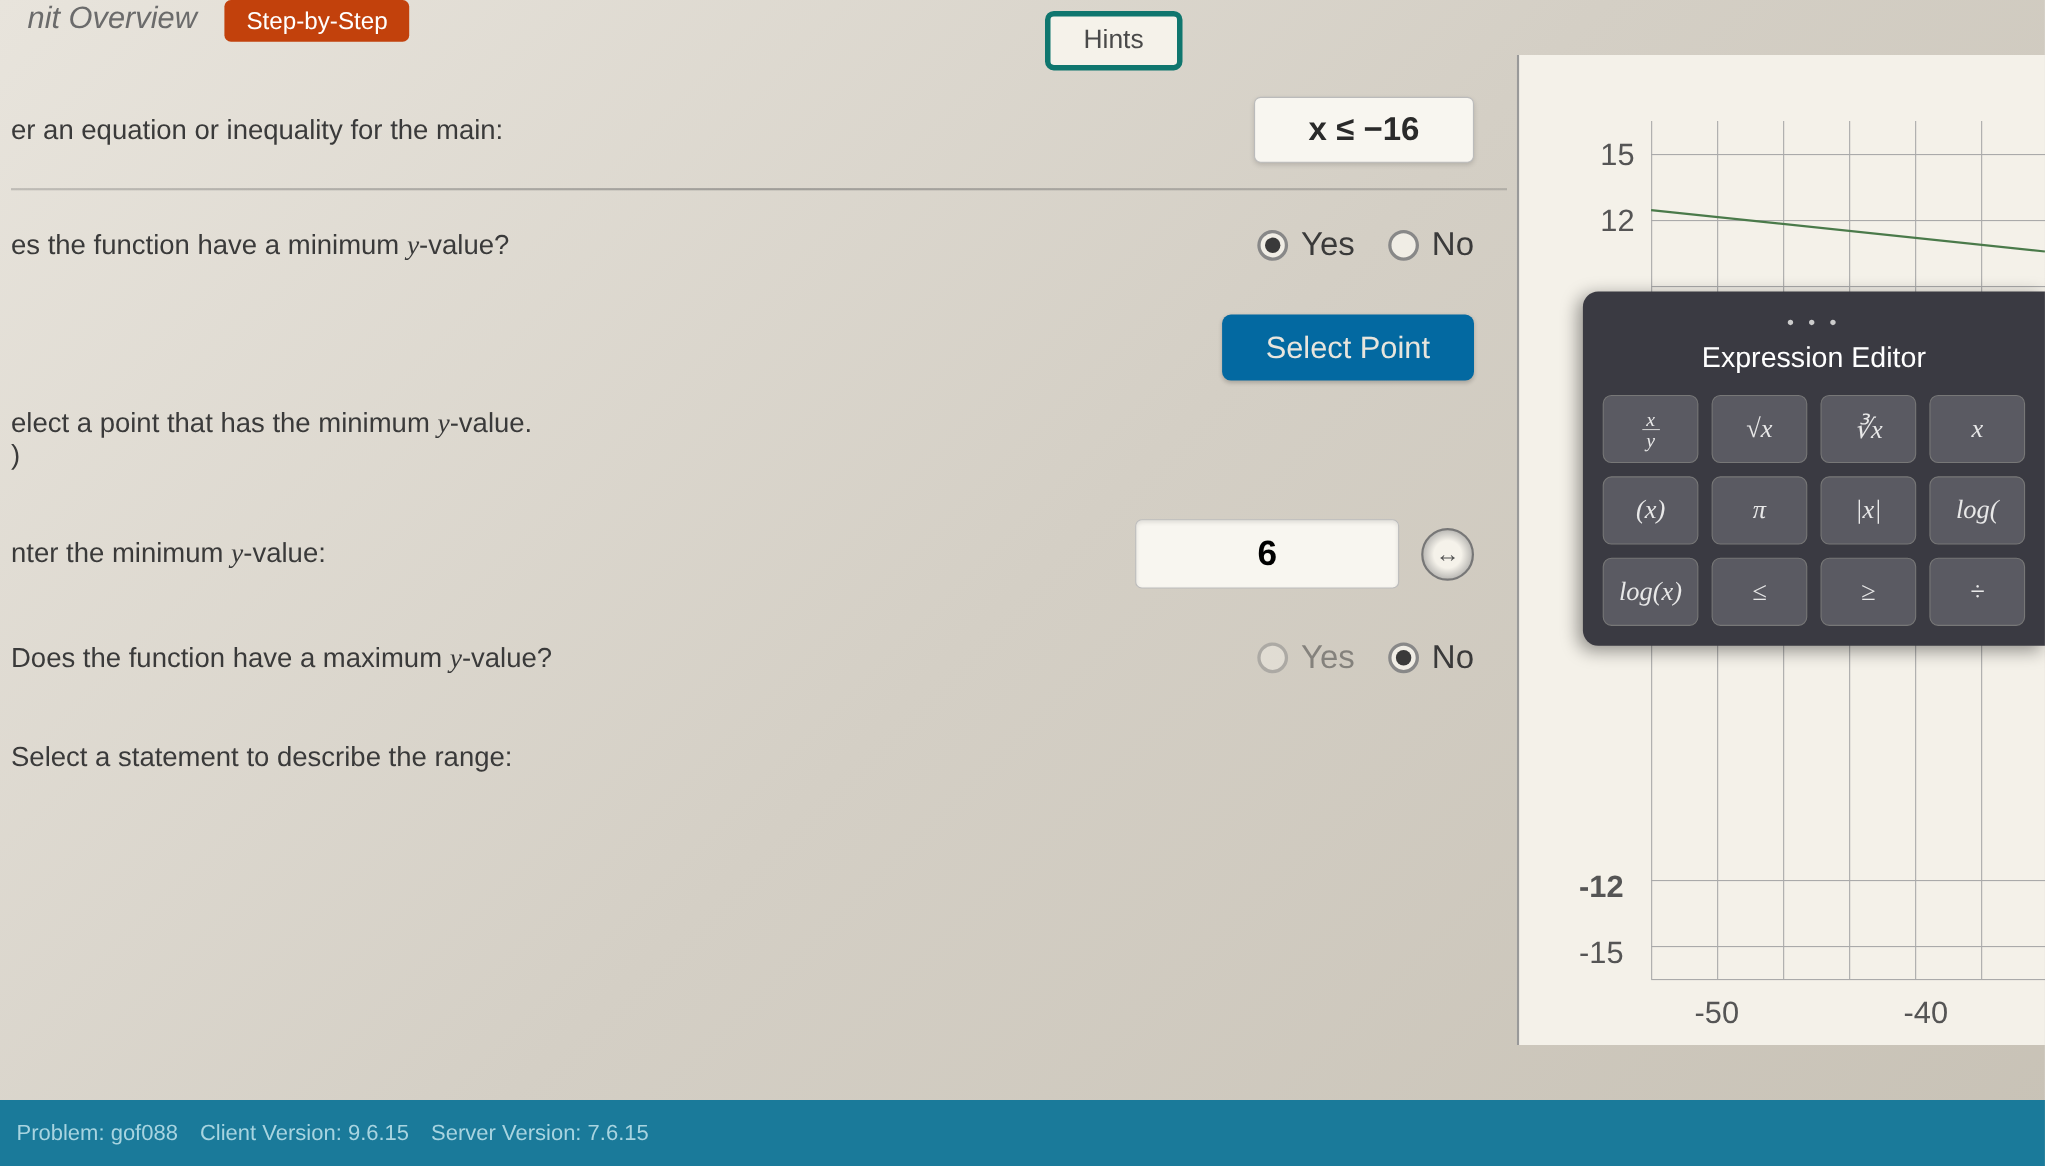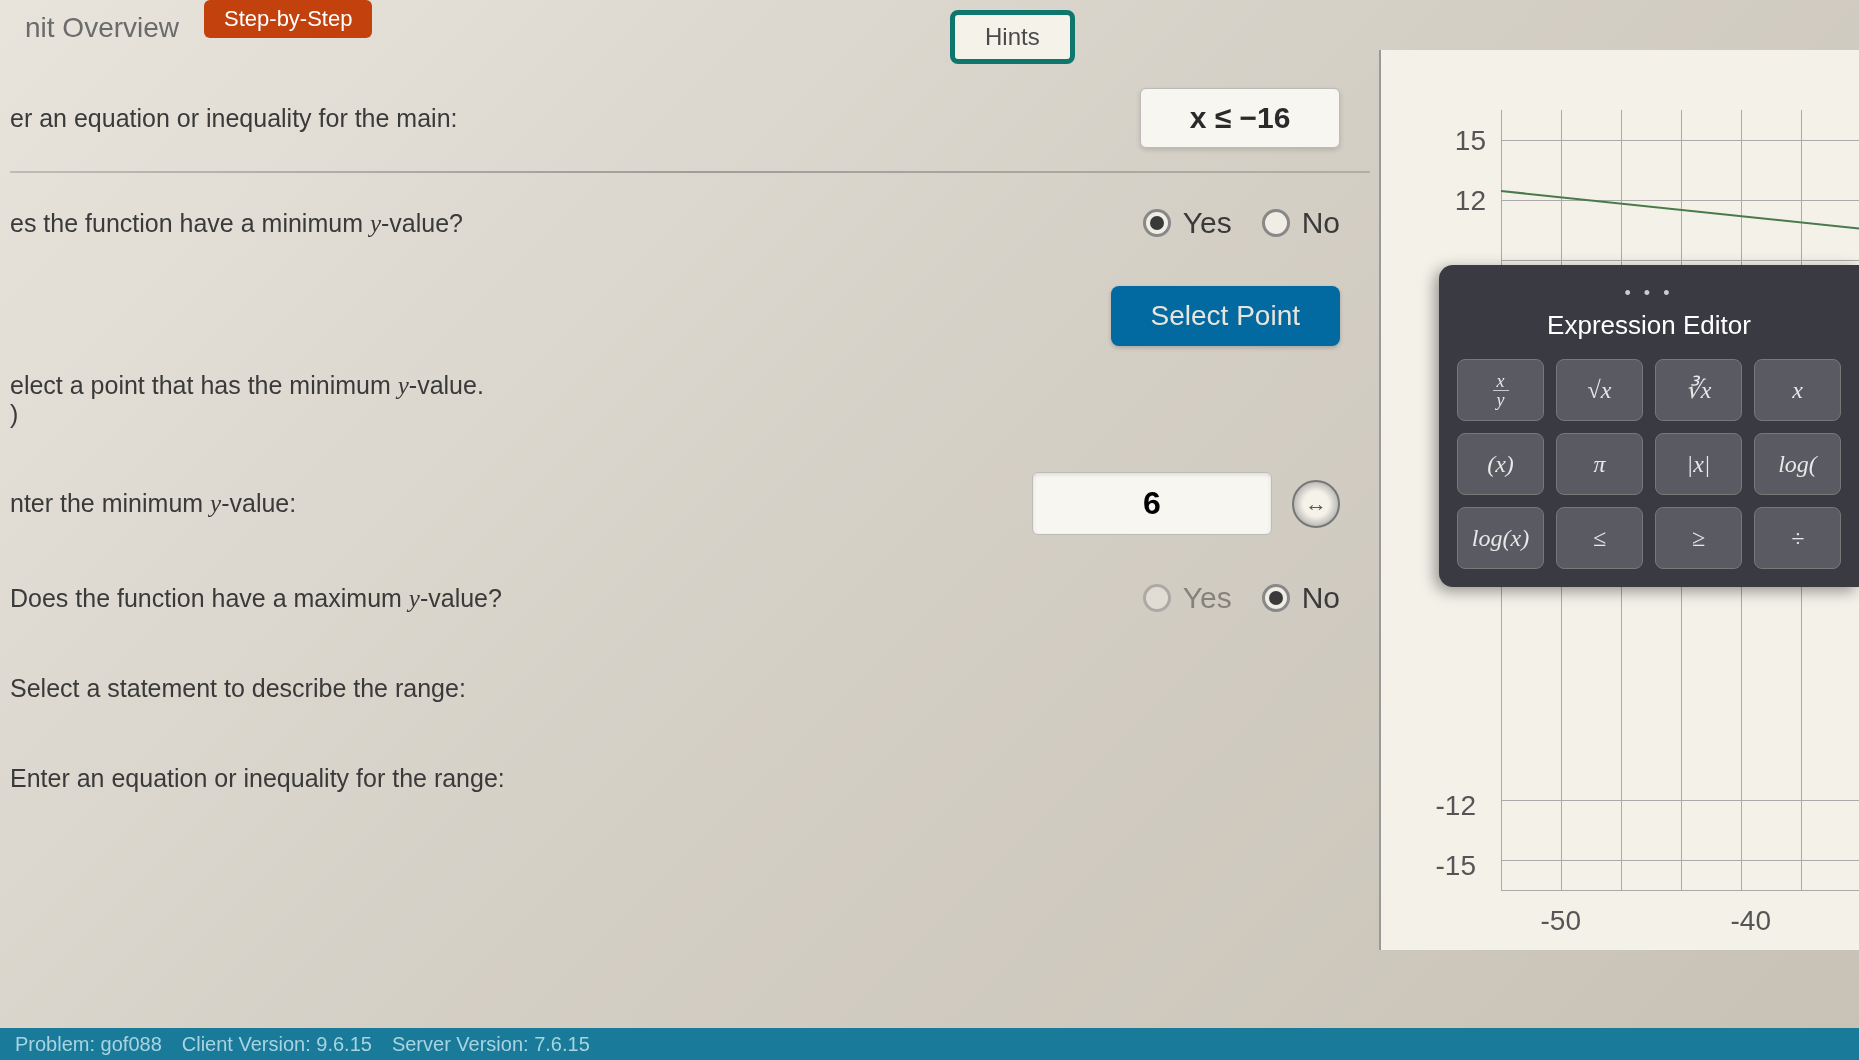--- a/index.html
+++ b/index.html
@@ -22,22 +22,23 @@
       background: #c2410c;
       color: #fff;
       padding: 6px 20px;
       border-radius: 6px;
       font-size: 22px;
       cursor: pointer;
     }
     .unit-overview {
       font-size: 28px;
       color: #6b6b6b;
-      padding: 12px 15px;
+      padding: 0 15px;
       font-weight: 500;
+      font-style: italic;
     }
     .hints-tab {
       position: absolute;
       left: 950px;
       top: 10px;
       background: #f5f2ea;
       border: 5px solid #0f766e;
       border-radius: 8px;
       padding: 8px 30px;
       font-size: 24px;
@@ -223,21 +224,21 @@
       font-size: 24px;
       font-style: italic;
       cursor: pointer;
       font-family: "Times New Roman", serif;
     }
     .footer-bar {
       position: absolute;
       bottom: 0;
       left: 0;
       width: 100%;
-      height: 32px;
+      height: 60px;
       background: #1a7a9a;
       color: #a8d4e0;
       font-size: 20px;
       display: flex;
       align-items: center;
       padding: 0 15px;
       gap: 20px;
     }
     .italic-y { font-style: italic; font-family: "Times New Roman", serif; }
     .graph-line {
@@ -323,30 +324,27 @@
         <span class="radio-circle selected"></span>
         <span>No</span>
       </div>
     </div>
   </div>
 
   <div class="question-row">
     <div class="question-text">Select a statement to describe the range:</div>
   </div>
 
-  <div class="question-row">
-    <div class="question-text">Enter an equation or inequality for the range:</div>
-  </div>
 
 </div>
 
 <div class="graph-panel">
   <div class="axis-label" style="left:55px; top:75px;">15</div>
   <div class="axis-label" style="left:55px; top:135px;">12</div>
-  <div class="axis-label" style="left:45px; top:740px;">-12</div>
+  <div class="axis-label" style="left:45px; top:740px;font-weight:bold;">-12</div>
   <div class="axis-label" style="left:45px; top:800px;">-15</div>
   <div class="axis-label" style="left:140px; top:855px; width:60px;">-50</div>
   <div class="axis-label" style="left:330px; top:855px; width:60px;">-40</div>
 
   <div class="graph-grid">
     <div class="grid-line-h" style="top:30px;"></div>
     <div class="grid-line-h" style="top:90px;"></div>
     <div class="grid-line-h" style="top:150px;"></div>
     <div class="grid-line-h" style="top:690px;"></div>
     <div class="grid-line-h" style="top:750px;"></div>

